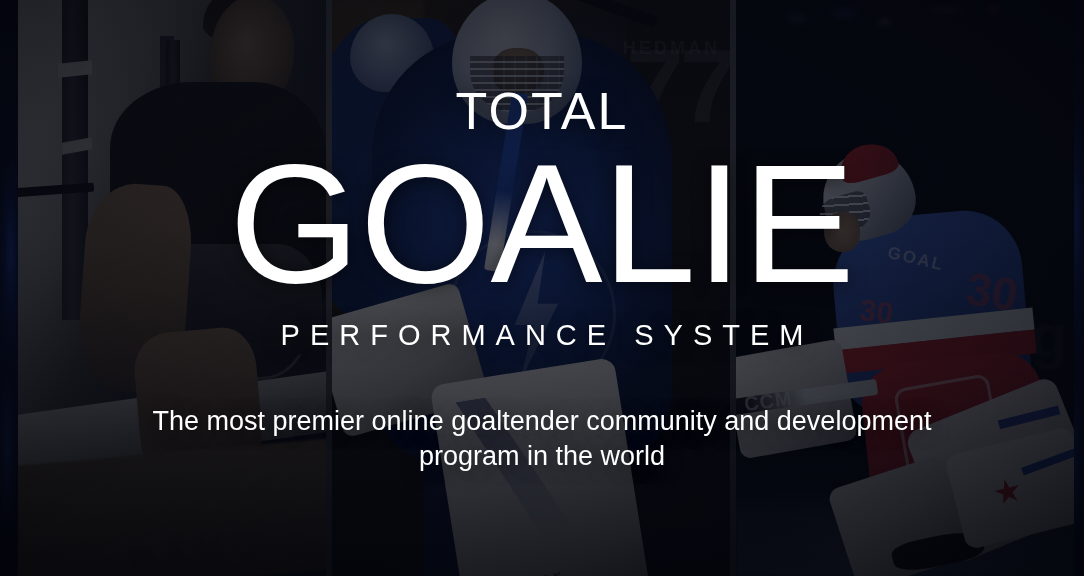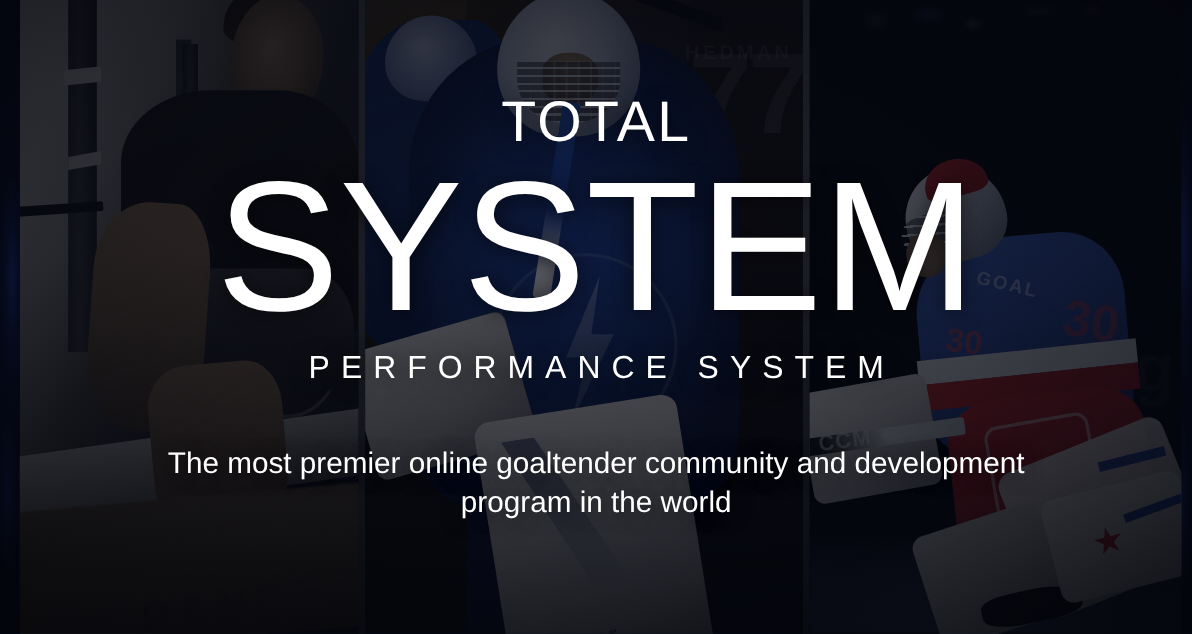--- a/index.html
+++ b/index.html
@@ -477,18 +477,18 @@
         </div>
       </div>
     </div>
 
   </div>
 
   <div class="scrim"></div>
 
   <div class="hero-text">
     <div class="eyebrow">TOTAL</div>
-    <div class="wordmark">SYSTEM</div>
+    <div class="wordmark">GOALIE</div>
     <div class="subtitle">PERFORMANCE SYSTEM</div>
     <div class="tagline">The most premier online goaltender community and development program in the world</div>
   </div>
 
 </div>
 
 </body></html>

